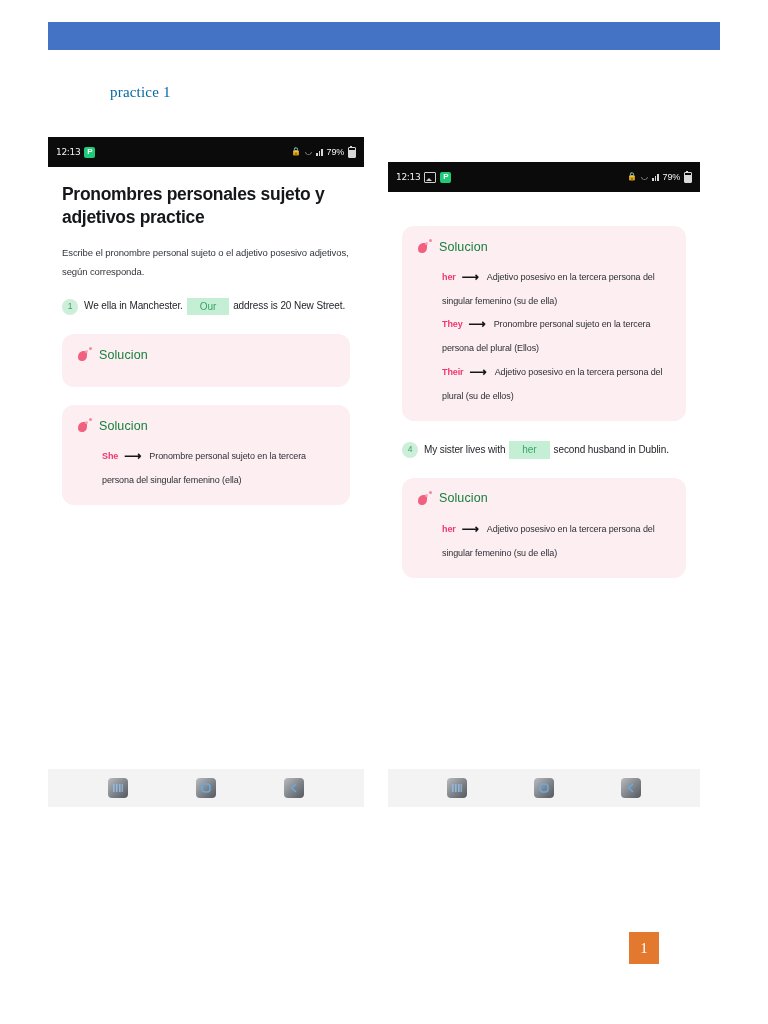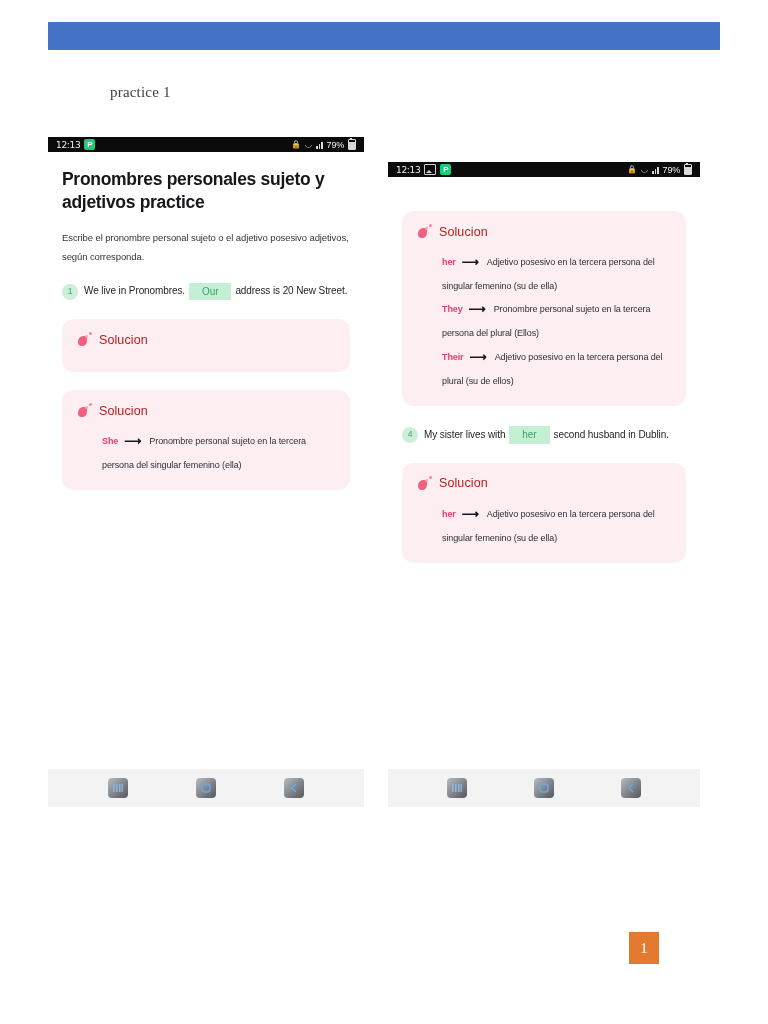--- a/index.html
+++ b/index.html
@@ -23,21 +23,21 @@
     width: 672px;
     height: 28px;
     background: #4472c4;
   }
   .doc-title {
     position: absolute;
     left: 110px;
     top: 84px;
     font-family: "Liberation Serif", serif;
     font-size: 15px;
-    color: #404040;
+    color: #0369a1;
     letter-spacing: 0.2px;
   }
   .page-badge {
     position: absolute;
     left: 629px;
     top: 932px;
     width: 30px;
     height: 32px;
     background: #e2792f;
     color: #ffffff;
@@ -52,21 +52,21 @@
   .shot {
     position: absolute;
     background: #ffffff;
     overflow: hidden;
   }
   .shot-left  { left: 48px;  top: 137px; width: 316px; height: 670px; }
   .shot-right { left: 388px; top: 162px; width: 312px; height: 645px; }
 
   
   .statusbar {
-    height: 15px;
+    height: 30px;
     background: #0b0b0b;
     display: flex;
     align-items: center;
     justify-content: space-between;
     padding: 0 8px;
     box-sizing: border-box;
   }
   .sb-left, .sb-right {
     display: flex;
     align-items: center;
@@ -213,21 +213,21 @@
     background: #f9a6b9;
     border-radius: 50%;
   }
   .sol-spark .b3 {
     position: absolute; left: 11px; top: 0px;
     width: 3px; height: 3px;
     background: #f487a0;
     border-radius: 50%;
   }
   .sol-title {
-    color: #b91c1c;
+    color: #15803d;
     font-size: 12.5px;
     letter-spacing: 0.1px;
   }
   .sol-line {
     font-size: 9px;
     color: #2c3036;
     line-height: 2.25;
     letter-spacing: -0.1px;
     padding-left: 24px;
   }
@@ -291,21 +291,21 @@
       <span class="sb-pct">79%</span>
       <span class="sb-batt"></span>
     </div>
   </div>
 
   <div class="screen-body">
     <div class="lesson-title">Pronombres personales sujeto y adjetivos practice</div>
     <div class="lesson-instructions">Escribe el pronombre personal sujeto o el adjetivo posesivo adjetivos, según corresponda.</div>
 
     <div class="question">
-      <span class="q-num">1</span><span>We live in Pronombres.</span><span class="blank">Our</span><span>address is 20 New Street.</span>
+      <span class="q-num">1</span><span>We ella in Manchester.</span><span class="blank">Our</span><span>address is 20 New Street.</span>
     </div>
 
     <div class="solution">
       <div class="sol-head">
         <span class="sol-spark">
             <i class="b1"></i>
             <i class="b2"></i>
             <i class="b3"></i>
           </span>
         <span class="sol-title">Solucion</span>

